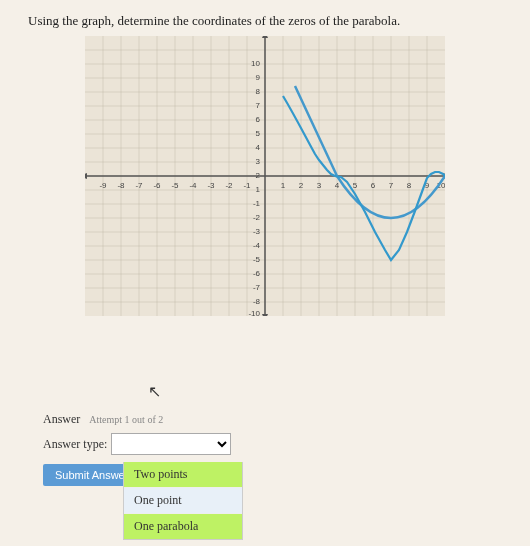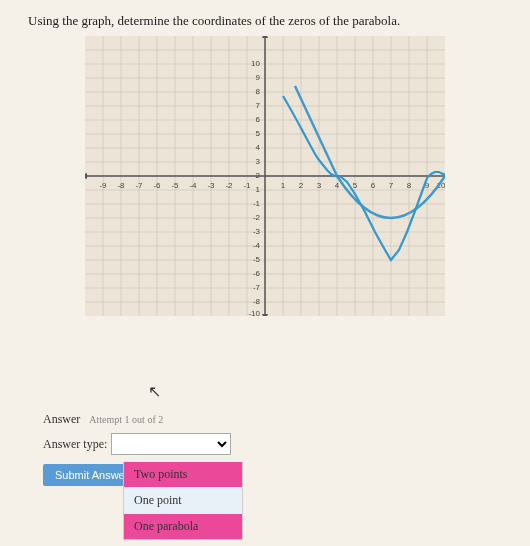--- a/index.html
+++ b/index.html
@@ -74,21 +74,21 @@
       padding: 5px 12px;
       font-size: 11px;
       cursor: pointer;
       border-radius: 2px;
     }
 
     .dropdown-menu {
       position: absolute;
       left: 80px;
       top: 50px;
-      background: #ec4899;
+      background: #bef264;
       border: 1px solid #ccc;
       border-top: none;
       width: 120px;
       z-index: 10;
     }
 
     .dropdown-item {
       padding: 5px 10px;
       font-size: 12px;
       color: #333;

